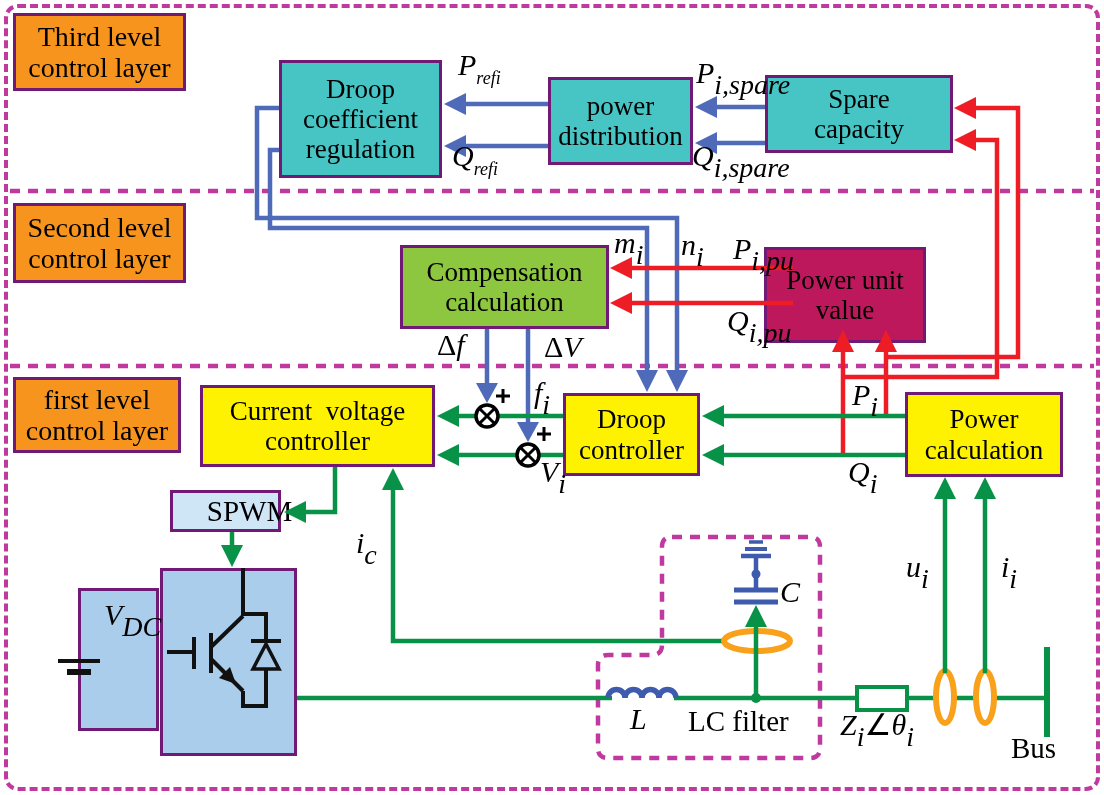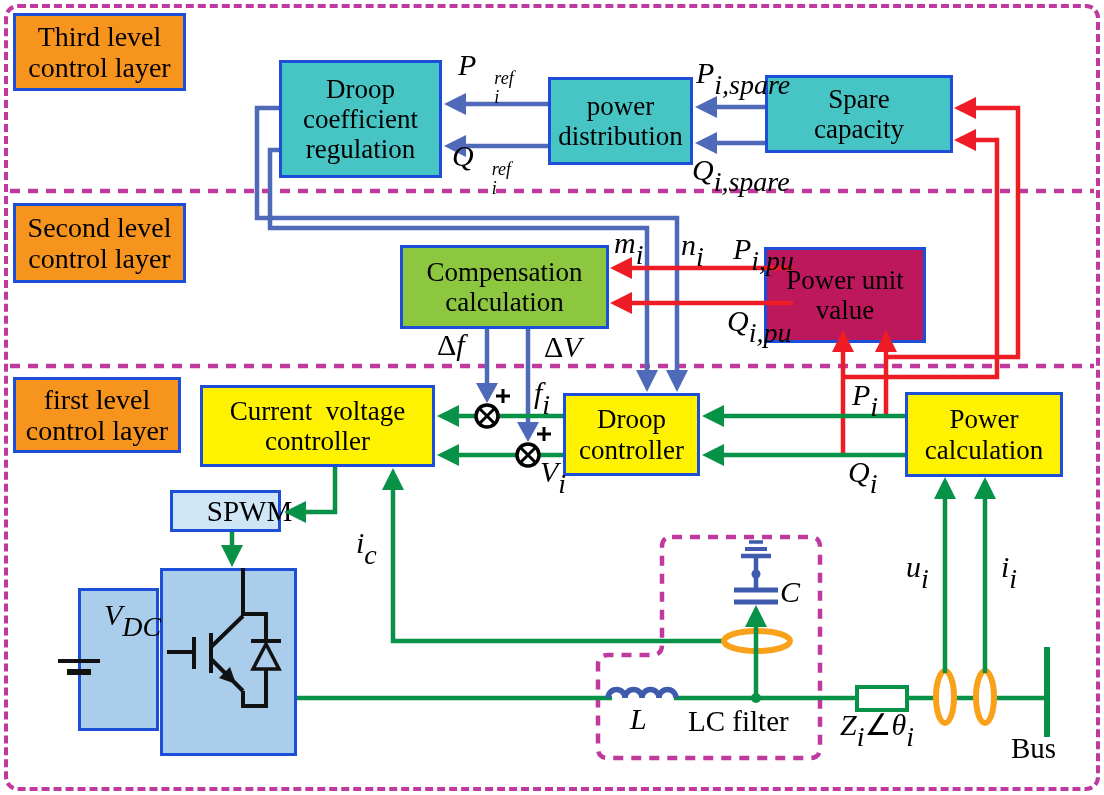--- a/index.html
+++ b/index.html
@@ -1,30 +1,30 @@
 <!DOCTYPE html>
 <html><head>
 <meta charset="utf-8">
 <style>
   html,body{margin:0;padding:0;background:#fff;}
   #canvas{position:relative;width:1104px;height:795px;background:#ffffff;overflow:hidden;
           font-family:"Liberation Serif",serif;}
   #outer-border{position:absolute;left:4px;top:4px;right:4px;bottom:4px;
           border:4px dashed #C0399F;border-radius:14px;z-index:1;}
-  .box{position:absolute;border:3px solid #1d4ed8;display:flex;align-items:center;justify-content:center;
+  .box{position:absolute;border:3px solid #701a75;display:flex;align-items:center;justify-content:center;
        text-align:center;font-family:"Liberation Serif",serif;font-size:27px;line-height:1.12;
        white-space:pre-wrap;color:#000;z-index:2;box-sizing:border-box;}
   .layerbox{font-size:28px;}
   #svg-overlay{position:absolute;left:0;top:0;z-index:3;}
   .mlabel{position:absolute;font-family:"Liberation Serif",serif;font-style:italic;font-size:30px;
           line-height:1;color:#000;white-space:nowrap;z-index:5;}
   .mlabel .up{font-style:normal;}
   .mlabel sub{font-size:28px;line-height:0;vertical-align:-0.4em;}
-  .mlabel .stk{display:inline-flex;flex-direction:column;font-size:18px;line-height:1.05;
-          vertical-align:-0.5em;margin-left:18px;font-style:italic;}
+  .mlabel .stk{display:inline-flex;flex-direction:row;font-size:18px;line-height:1.05;
+          vertical-align:-0.5em;margin-left:0;font-style:italic;}
   .stk .sp, .stk .sb2{display:block;}
   .plabel{position:absolute;font-family:"Liberation Serif",serif;font-size:29px;line-height:1;
           color:#000;white-space:nowrap;z-index:5;}
 </style>
 </head>
 <body>
 
 <div id="canvas">
 
   <div id="outer-border"></div>
@@ -198,21 +198,21 @@
 
   <div class="mlabel" style="left:458px;top:50px;"><span class="">P</span><span class="stk">
         <span class="sp">ref</span>
         <span class="sb2">i</span>
       </span></div>
   <div class="mlabel" style="left:452px;top:141px;"><span class="">Q</span><span class="stk">
         <span class="sp">ref</span>
         <span class="sb2">i</span>
       </span></div>
   <div class="mlabel" style="left:696px;top:58px;"><span class="">P</span><sub>i,spare</sub></div>
-  <div class="mlabel" style="left:692px;top:155px;"><span class="">Q</span><sub>i,spare</sub></div>
+  <div class="mlabel" style="left:692px;top:141px;"><span class="">Q</span><sub>i,spare</sub></div>
   <div class="mlabel" style="left:614px;top:228px;"><span class="">m</span><sub>i</sub></div>
   <div class="mlabel" style="left:681px;top:230px;"><span class="">n</span><sub>i</sub></div>
   <div class="mlabel" style="left:733px;top:234px;"><span class="">P</span><sub>i,pu</sub></div>
   <div class="mlabel" style="left:727px;top:306px;"><span class="">Q</span><sub>i,pu</sub></div>
   <div class="mlabel" style="left:437px;top:330px;"><span class="up">Δ</span><span class="">f</span></div>
   <div class="mlabel" style="left:544px;top:332px;"><span class="up">Δ</span><span class="">V</span></div>
   <div class="mlabel" style="left:534px;top:378px;"><span class="">f</span><sub>i</sub></div>
   <div class="mlabel" style="left:540px;top:457px;"><span class="">V</span><sub>i</sub></div>
   <div class="mlabel" style="left:852px;top:380px;"><span class="">P</span><sub>i</sub></div>
   <div class="mlabel" style="left:848px;top:457px;"><span class="">Q</span><sub>i</sub></div>

